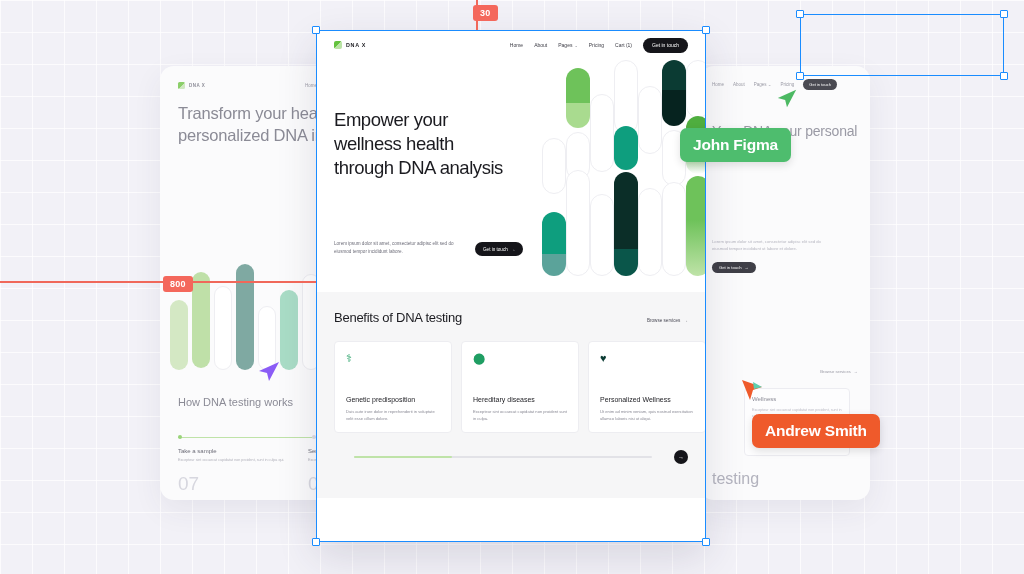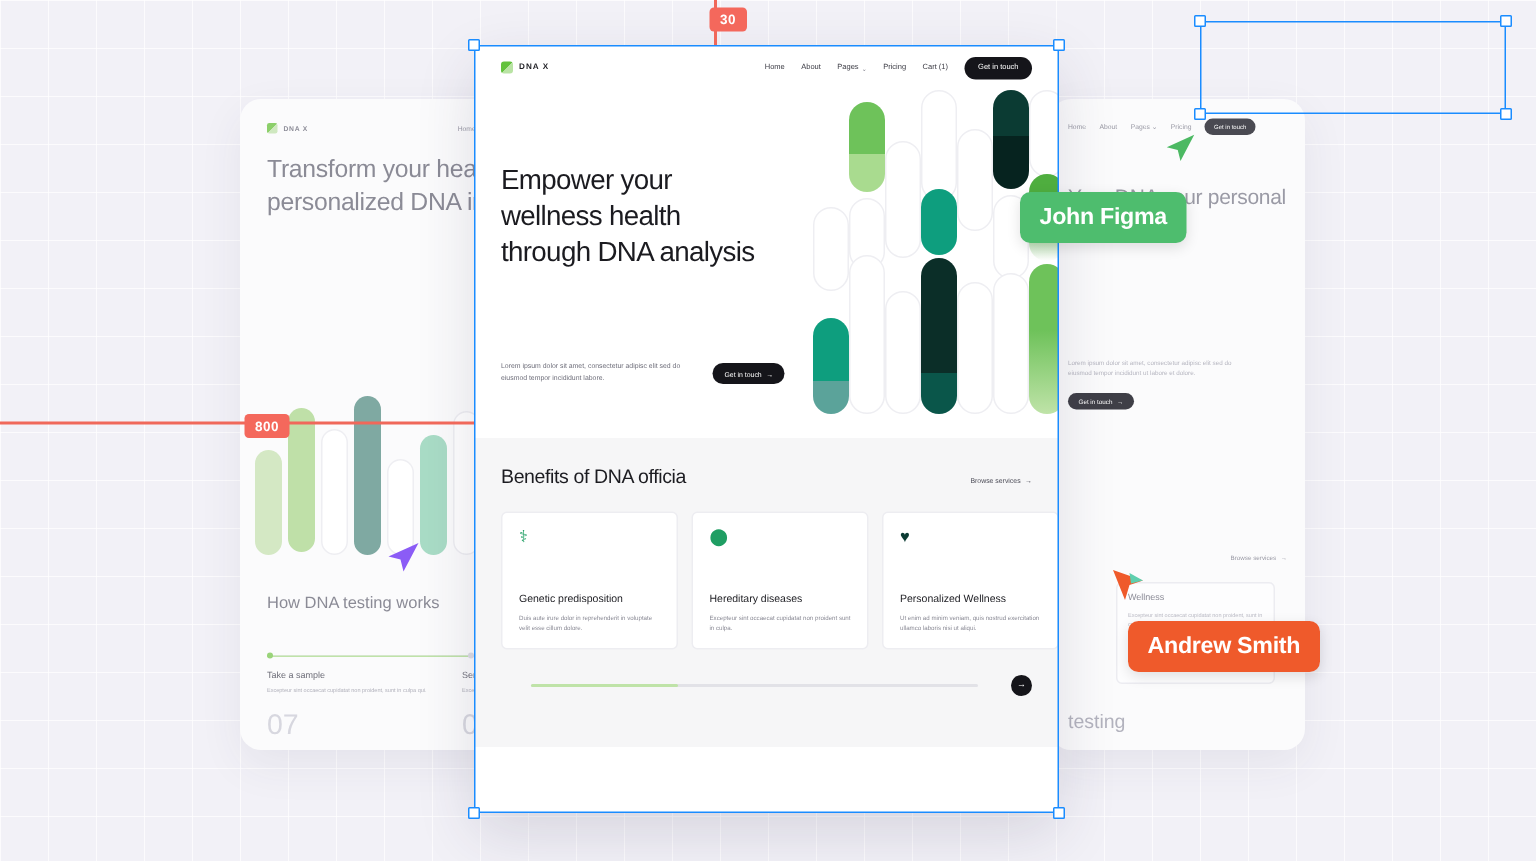--- a/index.html
+++ b/index.html
@@ -103,21 +103,21 @@
     font-size: 4.2px; color: #9a9aa5; display: flex; gap: 3px;
   }
   .r-card {
     position: absolute; left: 44px; top: 322px; width: 106px; height: 68px;
     background: #fdfdfe; border: 1px solid #ececf1; border-radius: 4px; padding: 7px;
   }
   .r-card .t { font-size: 6px; color: #8b8b96; margin-bottom: 5px; }
   .r-card .b { font-size: 3.7px; line-height: 1.7; color: #bcbcc6; }
   .r-foot {
     position: absolute; left: 12px; bottom: 12px;
-    font-size: 13px; color: #b3b3be;
+    font-size: 16px; color: #b3b3be;
   }
 
   
   #main-board {
     position: absolute; left: 316px; top: 30px; width: 390px; height: 512px;
     background: #ffffff; border-radius: 3px; overflow: hidden;
     box-shadow: 0 14px 40px rgba(50,45,80,0.14);
   }
   .m-nav {
     position: relative; height: 30px; display: flex; align-items: center;
@@ -398,21 +398,21 @@
       <div class="m-hero-title">Empower your wellness health through DNA analysis</div>
       <div class="m-hero-body">Lorem ipsum dolor sit amet, consectetur adipisc elit sed do eiusmod tempor incididunt labore.</div>
       <button class="m-hero-btn">
         <span>Get in touch</span>
         <span>→</span>
       </button>
     </div>
 
     <div class="m-benefits">
       <div class="m-ben-head">
-        <div class="m-ben-title">Benefits of DNA officia</div>
+        <div class="m-ben-title">Benefits of DNA testing</div>
         <div class="m-browse">
           <span>Browse services</span>
           <span>→</span>
         </div>
       </div>
 
       <div class="m-cards">
         <div class="m-card">
           <div class="ico" style="color:#29a36a">⚕</div>
           <div class="t">Genetic predisposition</div>

